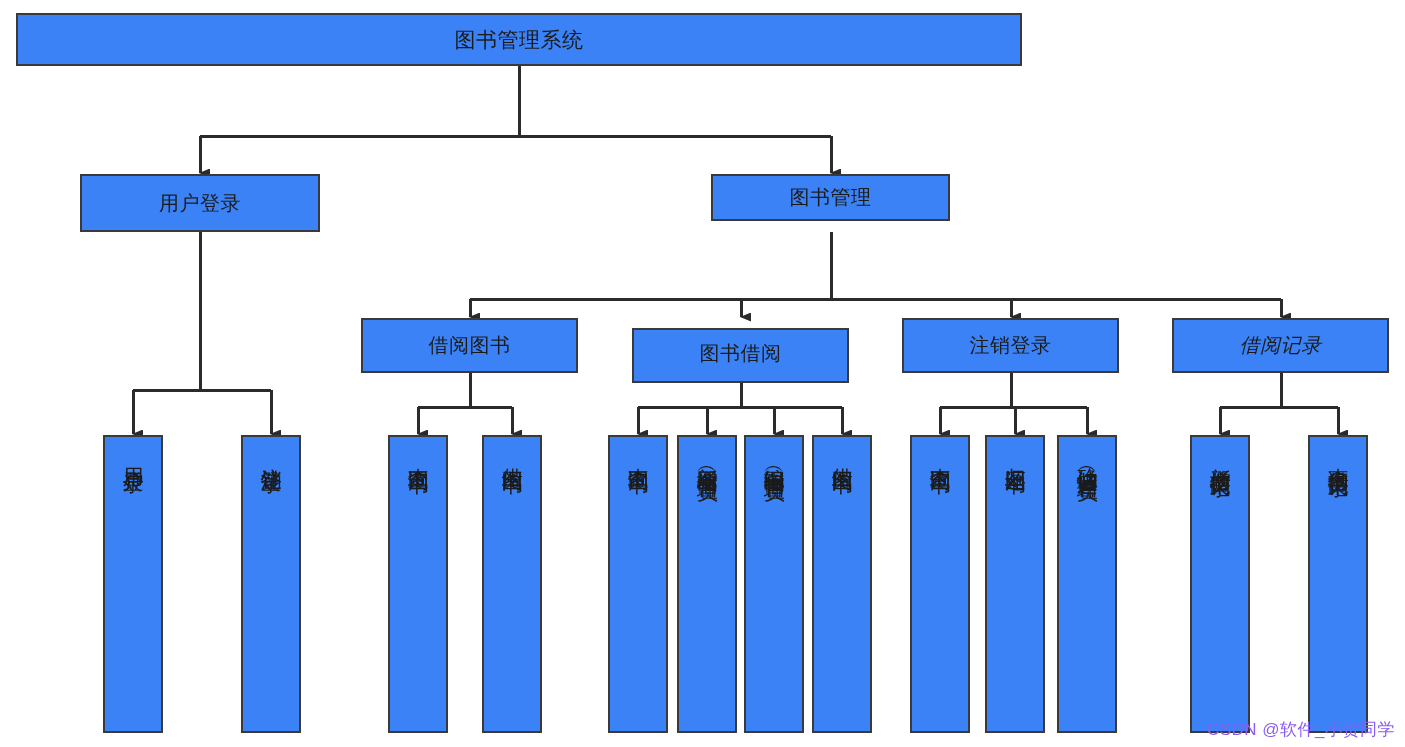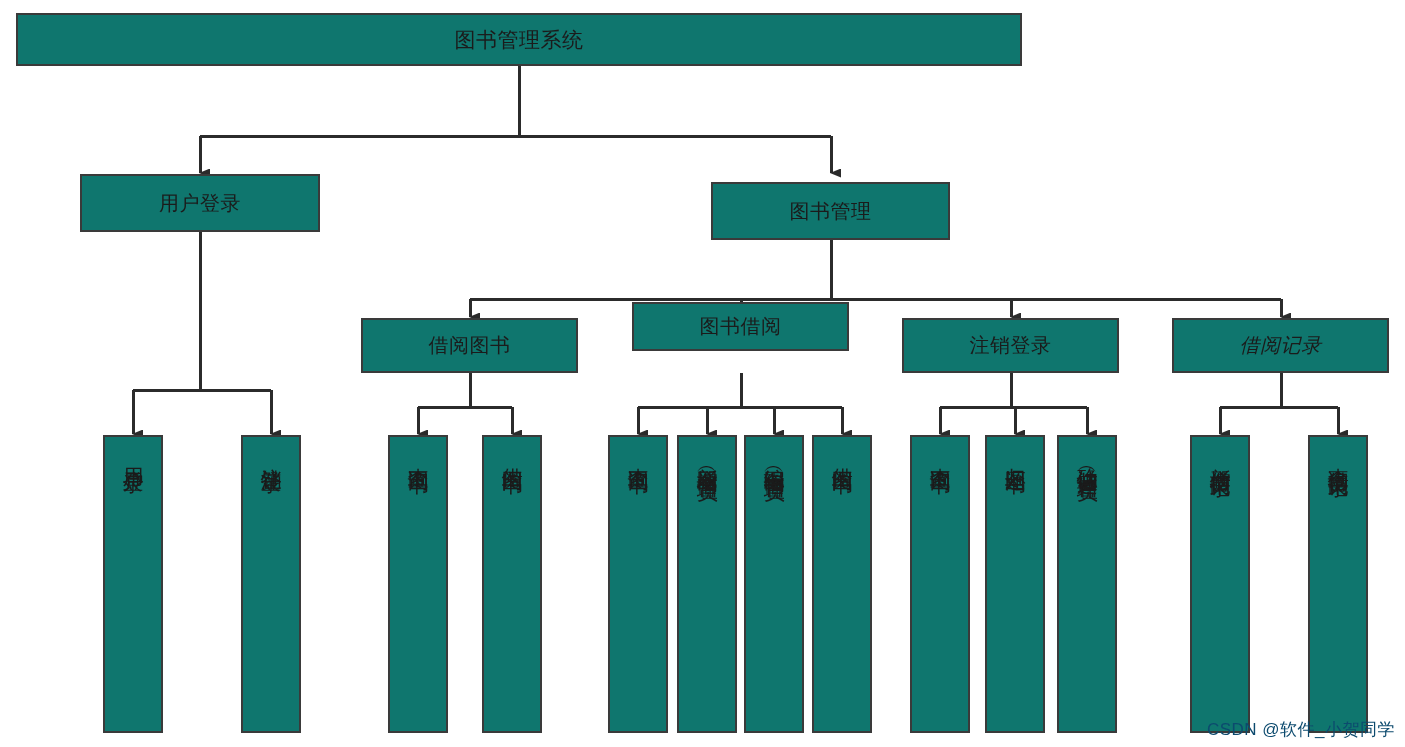--- a/index.html
+++ b/index.html
@@ -22,21 +22,21 @@
     left: 0;
     top: 0;
     width: 1405px;
     height: 747px;
     pointer-events: none;
   }
   .node {
     position: absolute;
     box-sizing: border-box;
     border: 2px solid #3a3a3a;
-    background: #0f766e;
+    background: #3b82f6;
     display: flex;
     align-items: center;
     justify-content: center;
     text-align: center;
   }
   .node .label {
     color: #1b1b1b;
     line-height: 1.12;
     letter-spacing: 0.5px;
   }
@@ -57,21 +57,21 @@
     text-orientation: upright;
     font-size: 21px;
     line-height: 1.25;
     letter-spacing: 2px;
     white-space: nowrap;
   }
   .watermark {
     position: absolute;
     right: 10px;
     bottom: 6px;
-    color: #0c4a6e;
+    color: #8b5cf6;
     font-size: 17px;
     letter-spacing: 0.5px;
     white-space: nowrap;
     user-select: none;
   }
 </style>
 </head>
 <body>
 
 <div id="diagram-root">
@@ -119,27 +119,27 @@
       </g>
   </svg>
 
   <div id="node-layer">
       <div class="node horizontal root" style="left: 16px; top: 13px; width: 1006px; height: 53px;">
         <span class="label">图书管理系统</span>
       </div>
       <div class="node horizontal" style="left: 80px; top: 174px; width: 240px; height: 58px;">
         <span class="label">用户登录</span>
       </div>
-      <div class="node horizontal" style="left: 711px; top: 174px; width: 239px; height: 58px; margin-top: 8px;">
+      <div class="node horizontal" style="left: 711px; top: 174px; width: 239px; height: 47px;">
         <span class="label">图书管理</span>
       </div>
       <div class="node horizontal" style="left: 361px; top: 318px; width: 217px; height: 55px;">
         <span class="label">借阅图书</span>
       </div>
-      <div class="node horizontal" style="left: 632px; top: 302px; width: 217px; height: 49px;">
+      <div class="node horizontal" style="left: 632px; top: 328px; width: 217px; height: 55px; font-family: Liberation Mono, monospace;">
         <span class="label">图书借阅</span>
       </div>
       <div class="node horizontal" style="left: 902px; top: 318px; width: 217px; height: 55px;">
         <span class="label">注销登录</span>
       </div>
       <div class="node horizontal" style="left: 1172px; top: 318px; width: 217px; height: 55px; font-style: italic;">
         <span class="label">借阅记录</span>
       </div>
       <div class="node vertical" style="left: 103px; top: 435px; width: 60px; height: 298px;">
         <span class="label">用户登录</span>

